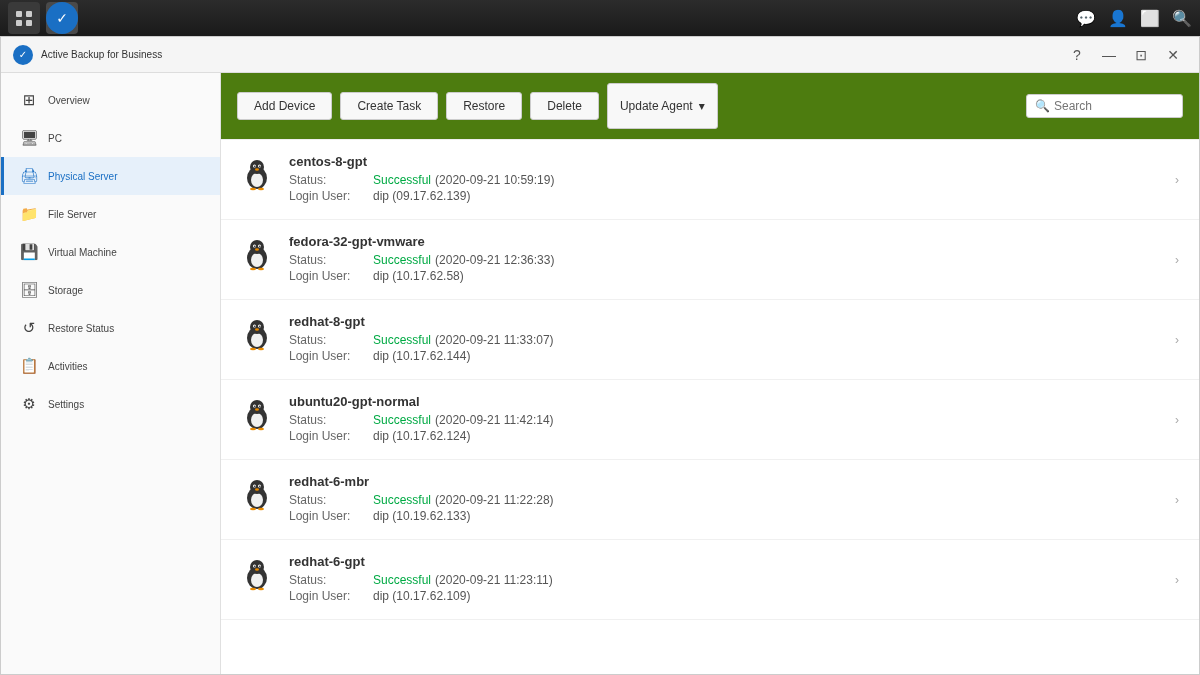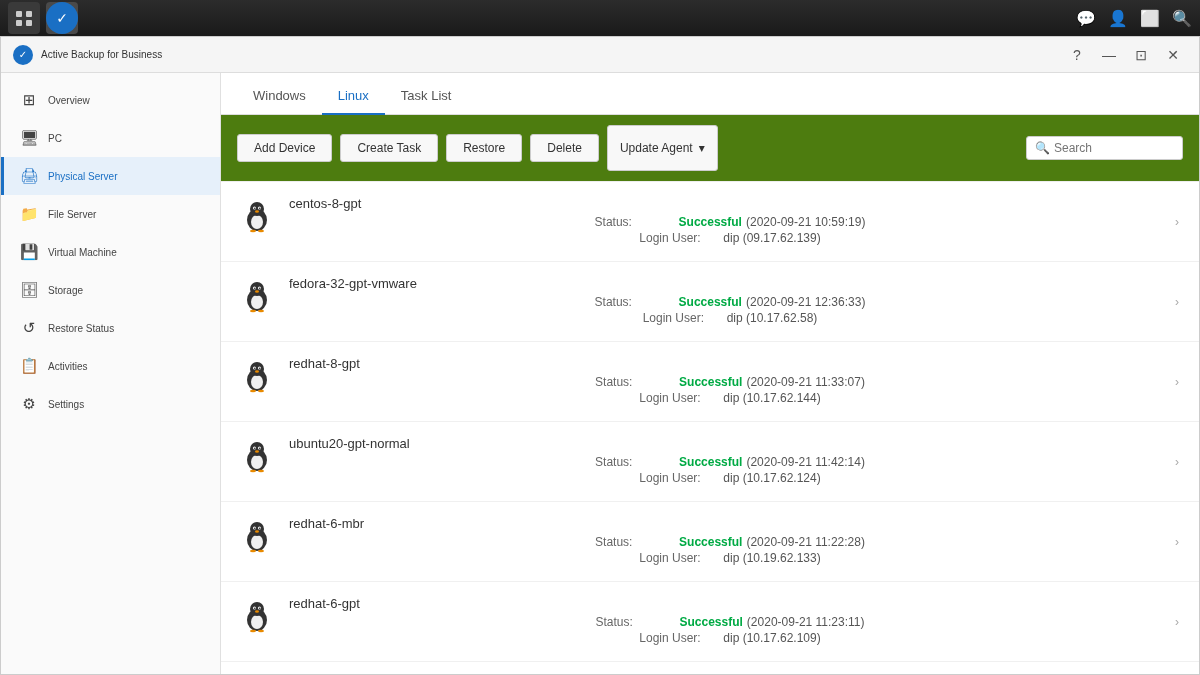--- a/index.html
+++ b/index.html
@@ -198,24 +198,24 @@
       border-bottom: 1px solid #f0f0f0;
       cursor: pointer;
     }
     .device-icon {
       width: 40px; height: 40px;
       display: flex; align-items: center; justify-content: center;
       margin-right: 12px;
       flex-shrink: 0;
     }
     .device-info { flex: 1; }
-    .device-name { font-size: 13px; font-weight: 400; color: #333; margin-bottom: 4px; }
-    .device-row { display: flex; align-items: center; gap: 4px; margin-bottom: 2px; font-size: 12px; justify-content: center; }
+    .device-name { font-size: 13px; font-weight: 700; color: #333; margin-bottom: 4px; }
+    .device-row { display: flex; align-items: center; gap: 4px; margin-bottom: 2px; font-size: 12px; }
     .device-label { color: #666; min-width: 80px; }
-    .status-success { color: #00aa44; font-weight: 700; }
+    .status-success { color: #00aa44; font-weight: 400; }
     .status-value { color: #555; }
     .device-chevron {
       color: #aaa;
       font-size: 12px;
       padding: 4px;
       align-self: center;
     }
 
     
     .device-list::-webkit-scrollbar { width: 6px; }
@@ -302,31 +302,20 @@
         <span class="sidebar-item-label">Activities</span>
       </div>
       <div class="sidebar-item">
         <span class="sidebar-item-icon">⚙</span>
         <span class="sidebar-item-label">Settings</span>
       </div>
     </div>
 
     <div class="content-area">
 
-      <div class="tabs-bar">
-        <div class="tab">
-          <span>Windows</span>
-        </div>
-        <div class="tab active">
-          <span>Linux</span>
-        </div>
-        <div class="tab">
-          <span>Task List</span>
-        </div>
-      </div>
 
       <div class="toolbar">
         <button class="toolbar-btn primary">Add Device</button>
         <button class="toolbar-btn">Create Task</button>
         <button class="toolbar-btn">Restore</button>
         <button class="toolbar-btn">Delete</button>
         <div class="toolbar-btn-dropdown">
           <span>Update Agent</span>
           <span>▾</span>
         </div>

